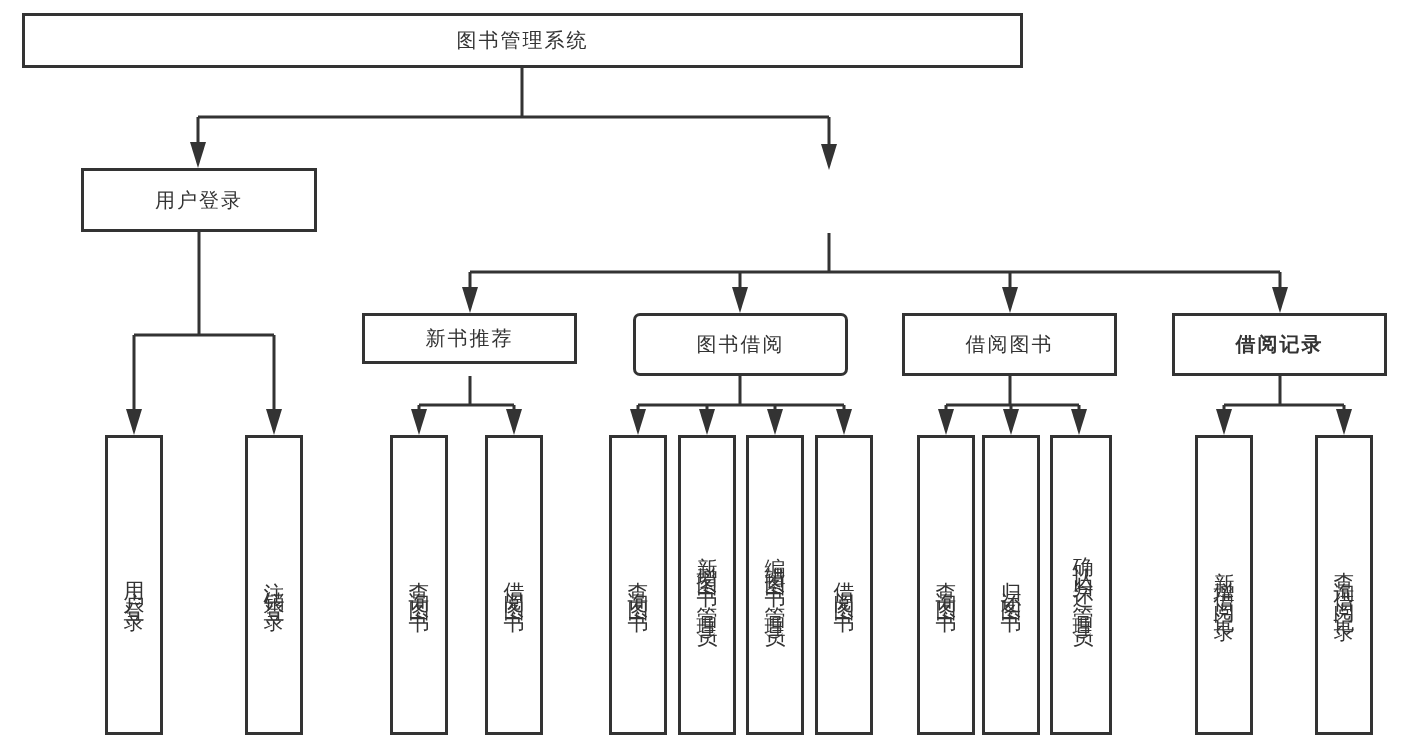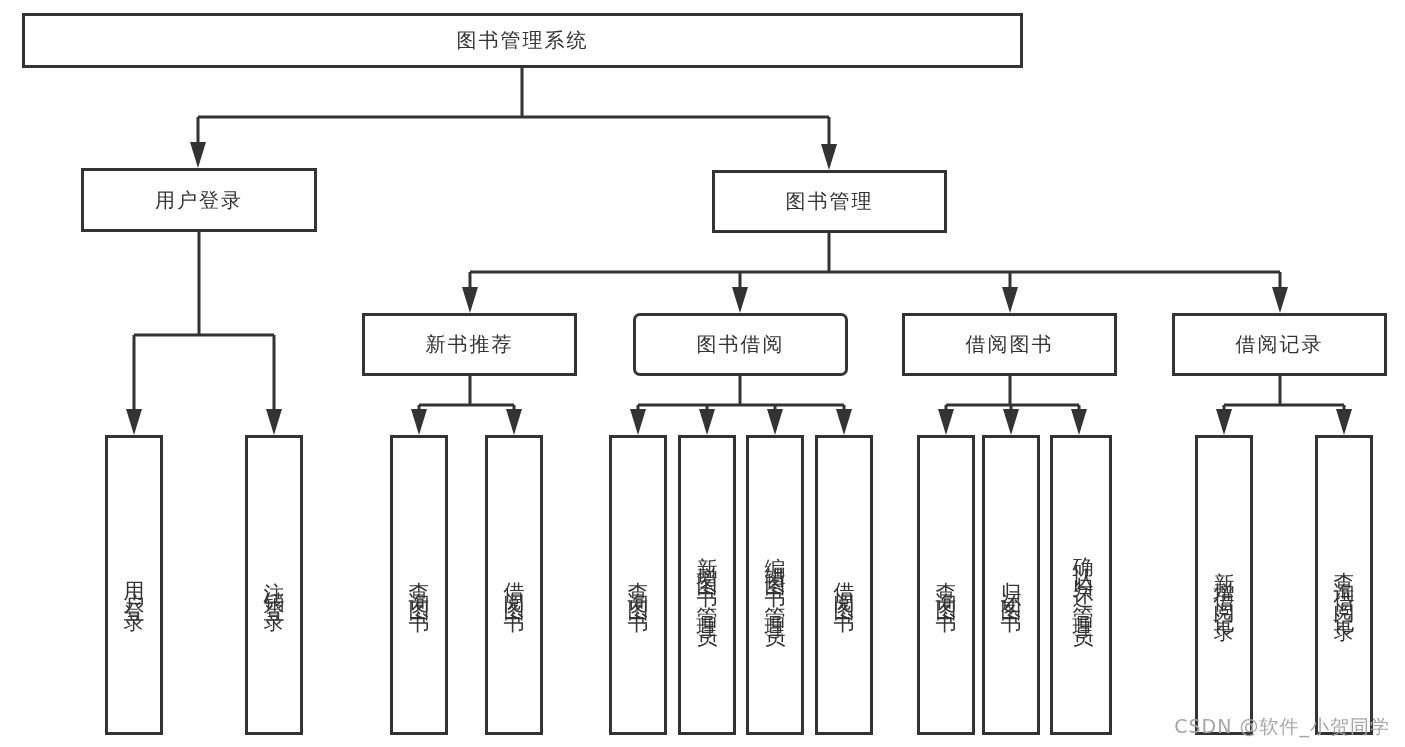--- a/index.html
+++ b/index.html
@@ -88,39 +88,37 @@
     <polygon class="ar" points="1071,409 1087,409 1079,435"></polygon>
 
     <path class="ln" d="M1280 376 V405 M1224 405 H1344 M1224 405 V409 M1344 405 V409"></path>
     <polygon class="ar" points="1216,409 1232,409 1224,435"></polygon>
     <polygon class="ar" points="1336,409 1352,409 1344,435"></polygon>
   </svg>
 
   <div class="hbox" style="left:22px;top:13px;width:1001px;height:55px;">图书管理系统</div>
 
   <div class="hbox" style="left:81px;top:168px;width:236px;height:64px;">用户登录</div>
-  <div class="hbox" style="left:712px;top:170px;width:235px;height:63px;">图书管理</div>
 
-  <div class="hbox" style="left:362px;top:313px;width:215px;height:63px;">新书推荐</div>
+  <div class="hbox" style="left:362px;top:313px;width:215px;height:51px;">新书推荐</div>
   <div class="hbox" style="left:633px;top:313px;width:215px;height:63px;border-radius:7px;">图书借阅</div>
   <div class="hbox" style="left:902px;top:313px;width:215px;height:63px;">借阅图书</div>
-  <div class="hbox" style="left:1172px;top:313px;width:215px;height:63px;">借阅记录</div>
+  <div class="hbox" style="left:1172px;top:313px;width:215px;height:63px;font-weight:bold;">借阅记录</div>
 
   <div class="vbox" style="left:105px;">用户登录</div>
   <div class="vbox" style="left:245px;">注销登录</div>
 
   <div class="vbox" style="left:390px;">查询图书</div>
   <div class="vbox" style="left:485px;">借阅图书</div>
 
   <div class="vbox" style="left:609px;">查询图书</div>
   <div class="vbox" style="left:678px;">新增图书（管理员）</div>
   <div class="vbox" style="left:746px;">编辑图书（管理员）</div>
   <div class="vbox" style="left:815px;">借阅图书</div>
 
   <div class="vbox" style="left:917px;">查询图书</div>
   <div class="vbox" style="left:982px;">归还图书</div>
   <div class="vbox" style="left:1050px;width:62px;">确认归还（管理员）</div>
 
   <div class="vbox" style="left:1195px;">新增借阅记录</div>
   <div class="vbox" style="left:1315px;">查询借阅记录</div>
 
-  <div class="watermark">CSDN @软件_小贺同学</div>
 </div>
 
 </body></html>

